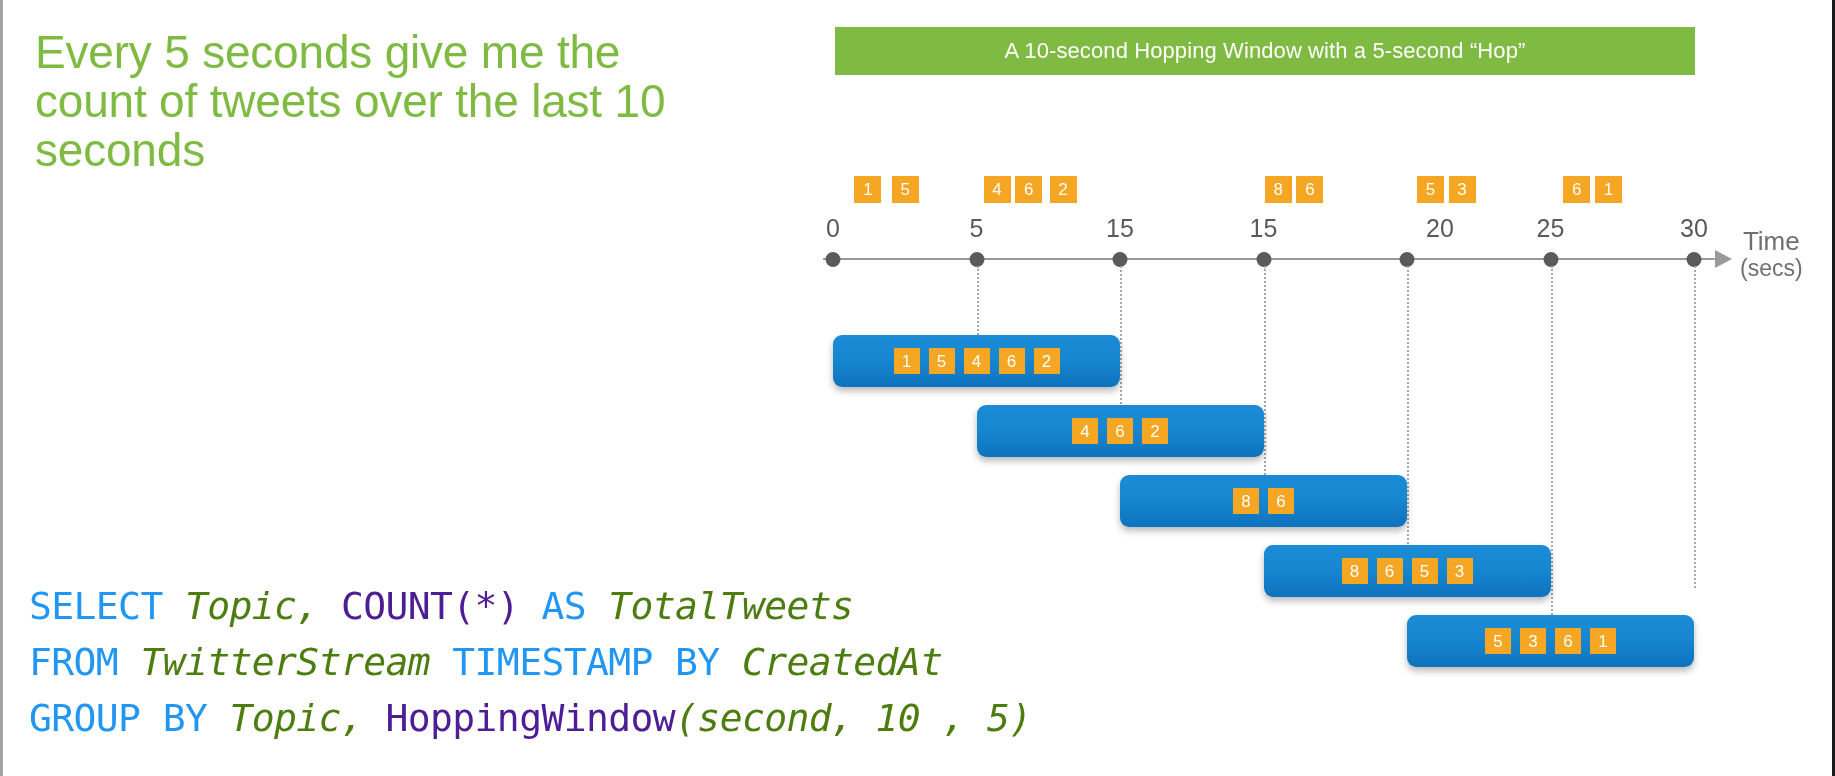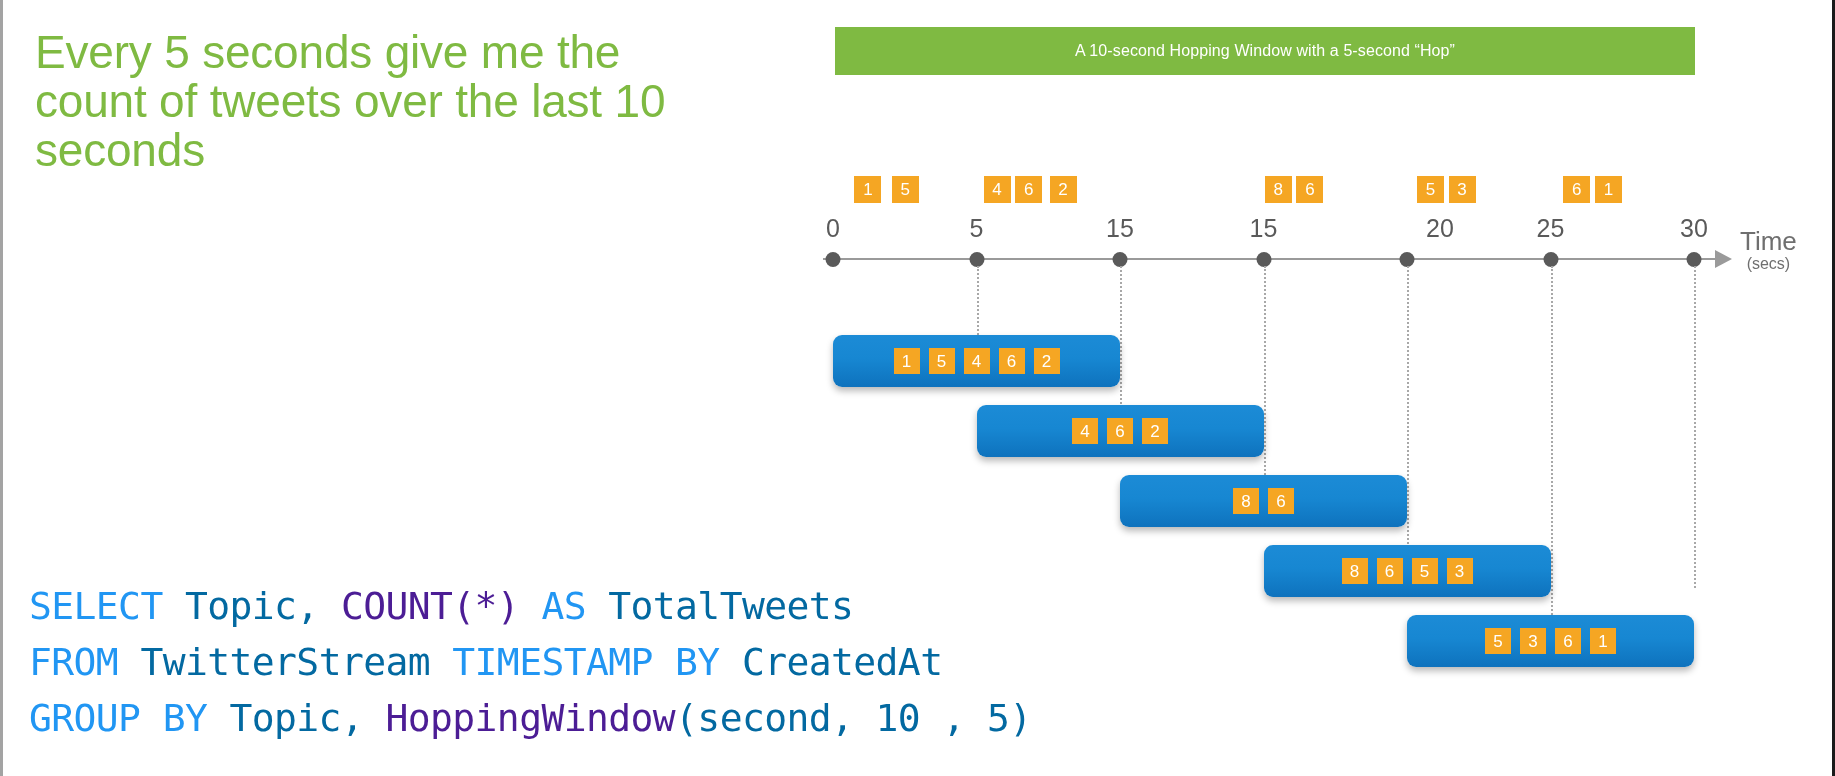--- a/index.html
+++ b/index.html
@@ -35,21 +35,21 @@
 
   
   #banner {
     position: absolute;
     left: 832px;
     top: 27px;
     width: 860px;
     height: 48px;
     background: #7FBA42;
     color: #ffffff;
-    font-size: 16px;
+    font-size: 22px;
     display: flex;
     align-items: center;
     justify-content: center;
     letter-spacing: 0.1px;
   }
 
   
   #timeline-area {
     position: absolute;
     left: 0; top: 0;
@@ -98,21 +98,21 @@
   }
   #time-label {
     position: absolute;
     left: 1737px;
     top: 228px;
     font-size: 26px;
     color: #6f6f6f;
     line-height: 1.06;
     text-align: center;
   }
-  #time-label .sub { font-size: 16px; display:block; }
+  #time-label .sub { font-size: 23px; display:block; }
 
   
   .evt {
     position: absolute;
     background: #F5A623;
     color: #ffffff;
     font-size: 17px;
     width: 27px;
     height: 27px;
     display: flex;
@@ -146,21 +146,21 @@
     left: 26px;
     top: 578px;
     font-family: "DejaVu Sans Mono", "Liberation Mono", monospace;
     font-size: 38px;
     line-height: 1.48;
     white-space: pre;
     letter-spacing: -0.6px;
   }
   .kw   { color: #2196F3; text-align: right; }
   .fn   { color: #4c1d95; }
-  .id   { color: #0369a1; }
+  .id   { color: #4d7c0f; font-style: italic; }
 </style>
 </head>
 <body>
 
 <div id="slide">
 
   <div id="headline">Every 5 seconds give me the count of tweets over the last 10 seconds</div>
 
   <div id="banner">
     <span>A 10-second Hopping Window with a 5-second “Hop”</span>

